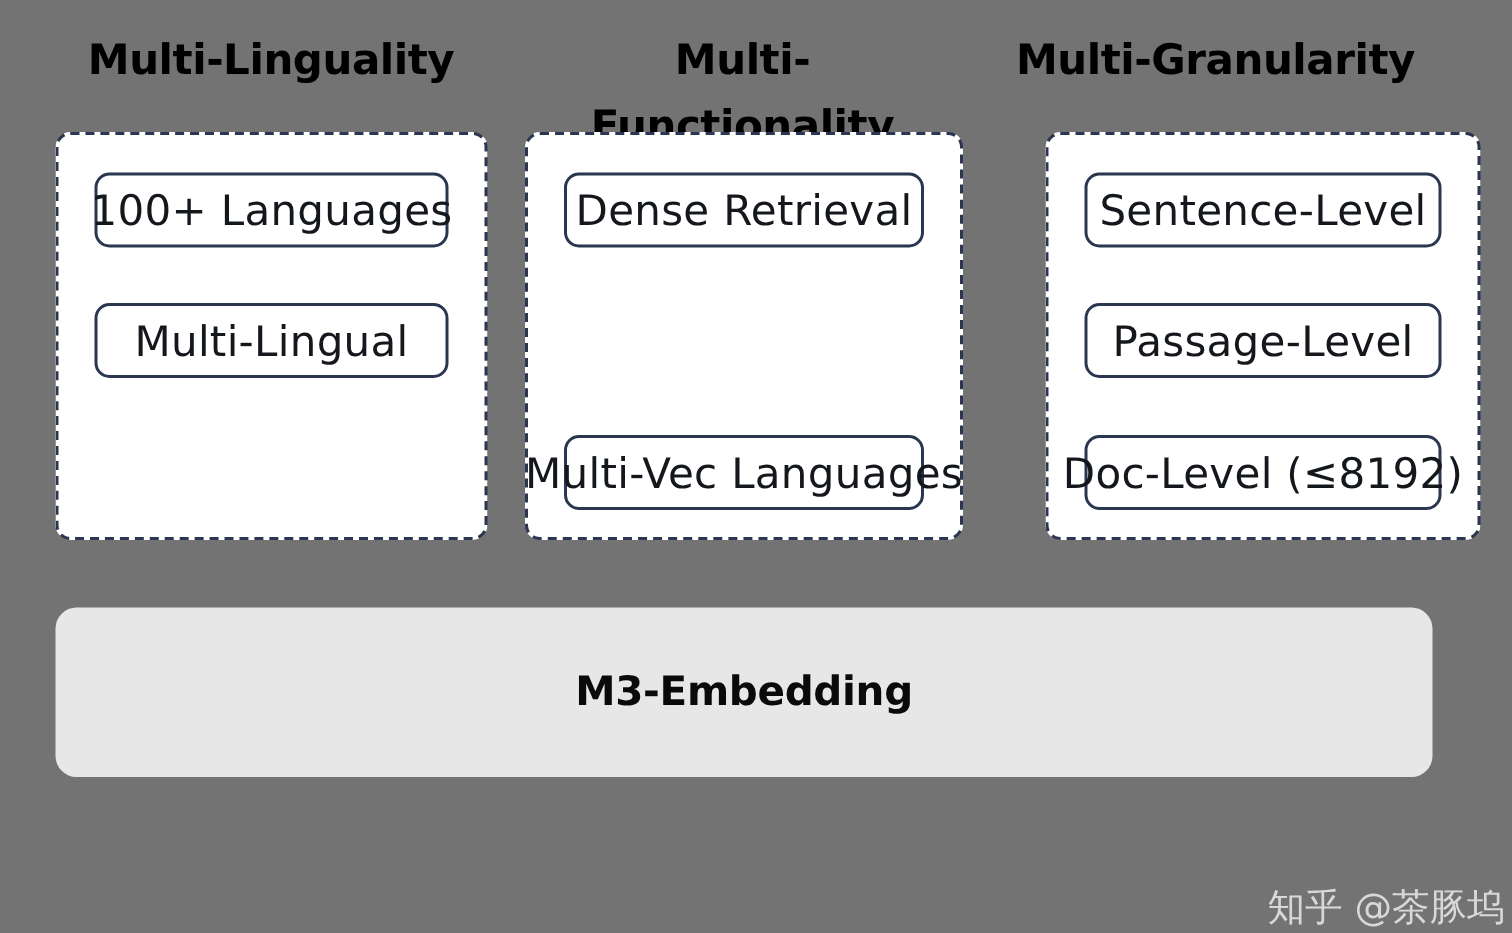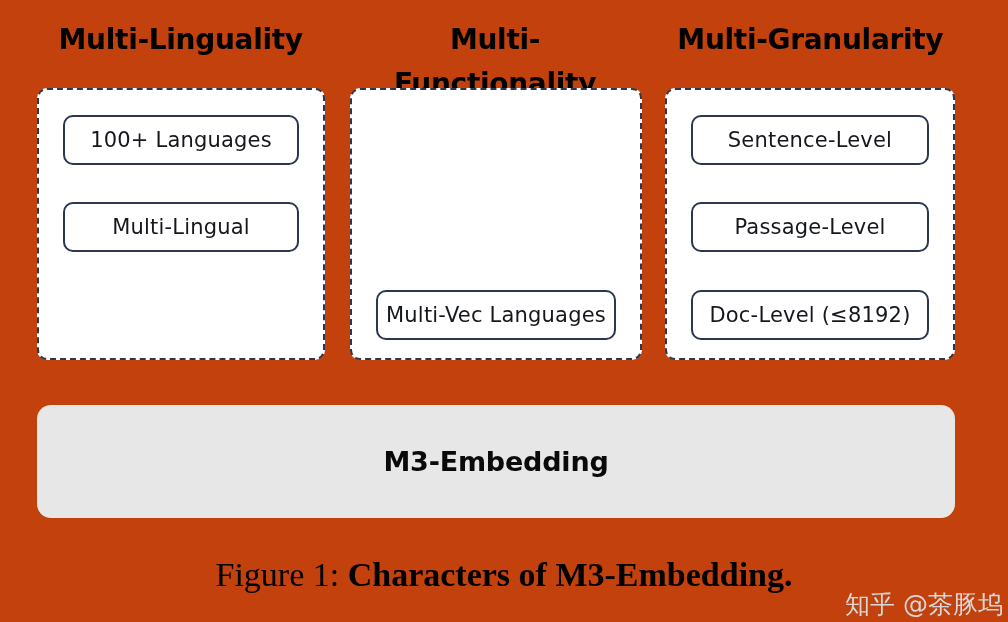--- a/index.html
+++ b/index.html
@@ -14,21 +14,21 @@
     overflow: hidden;
     font-family: "Liberation Sans", sans-serif;
     -webkit-font-smoothing: antialiased;
   }
 
   .figure-root {
     position: absolute;
     left: 0; top: 0;
     width: 1008px;
     height: 622px;
-    background: #c2410c;
+    background: #737373;
   }
 
   
   .headings {
     position: absolute;
     left: 37px;
     top: 18px;
     width: 918px;
     height: 52px;
     display: flex;
@@ -57,41 +57,41 @@
     position: absolute;
     top: 0;
     height: 272px;
     border: 2.5px dashed #2b3750;
     border-radius: 10px;
     box-sizing: border-box;
     background: #ffffff;
   }
   .group.g1 { left: 0px;   width: 288px; }
   .group.g2 { left: 313px; width: 292px; }
-  .group.g3 { left: 628px; width: 290px; }
+  .group.g3 { left: 660px; width: 290px; }
 
   .pill {
     position: absolute;
     height: 50px;
     left: 24px;
     right: 24px;
     border: 2.5px solid #2b3750;
     border-radius: 10px;
     background: #ffffff;
     display: flex;
     align-items: center;
     justify-content: center;
     box-sizing: border-box;
   }
   .pill.p1 { top: 25px; }
   .pill.p2 { top: 112px; }
   .pill.p3 { top: 200px; }
 
   .pill-label {
-    font-size: 21px;
+    font-size: 28px;
     color: #14171c;
     font-family: "DejaVu Sans", "Liberation Sans", sans-serif;
     letter-spacing: 0.2px;
     white-space: nowrap;
   }
 
   
   .base-bar {
     position: absolute;
     left: 37px;
@@ -158,20 +158,23 @@
     <div class="group g1">
       <div class="pill p1">
         <span class="pill-label">100+ Languages</span>
       </div>
       <div class="pill p2">
         <span class="pill-label">Multi-Lingual</span>
       </div>
     </div>
 
     <div class="group g2">
+      <div class="pill p1">
+        <span class="pill-label">Dense Retrieval</span>
+      </div>
       <div class="pill p3">
         <span class="pill-label">Multi-Vec Languages</span>
       </div>
     </div>
 
     <div class="group g3">
       <div class="pill p1">
         <span class="pill-label">Sentence-Level</span>
       </div>
       <div class="pill p2">
@@ -181,19 +184,16 @@
         <span class="pill-label">Doc-Level (≤8192)</span>
       </div>
     </div>
 
   </div>
 
   <div class="base-bar">
     <span class="base-bar-label">M3-Embedding</span>
   </div>
 
-  <div class="caption">
-    <span class="cap-prefix">Figure 1: </span><span class="cap-title">Characters of M3-Embedding.</span>
-  </div>
 
   <div class="watermark">知乎 @茶豚坞</div>
 
 </div>
 
 </body></html>

